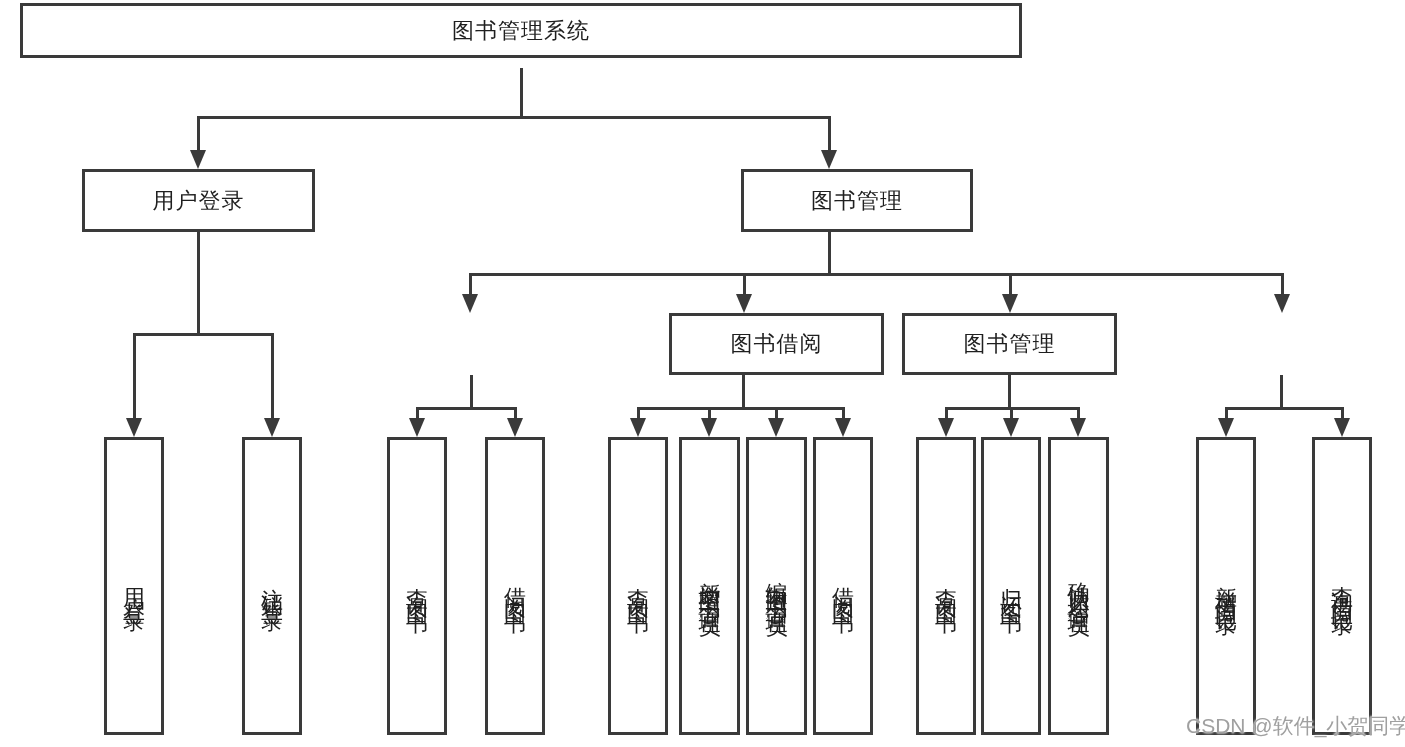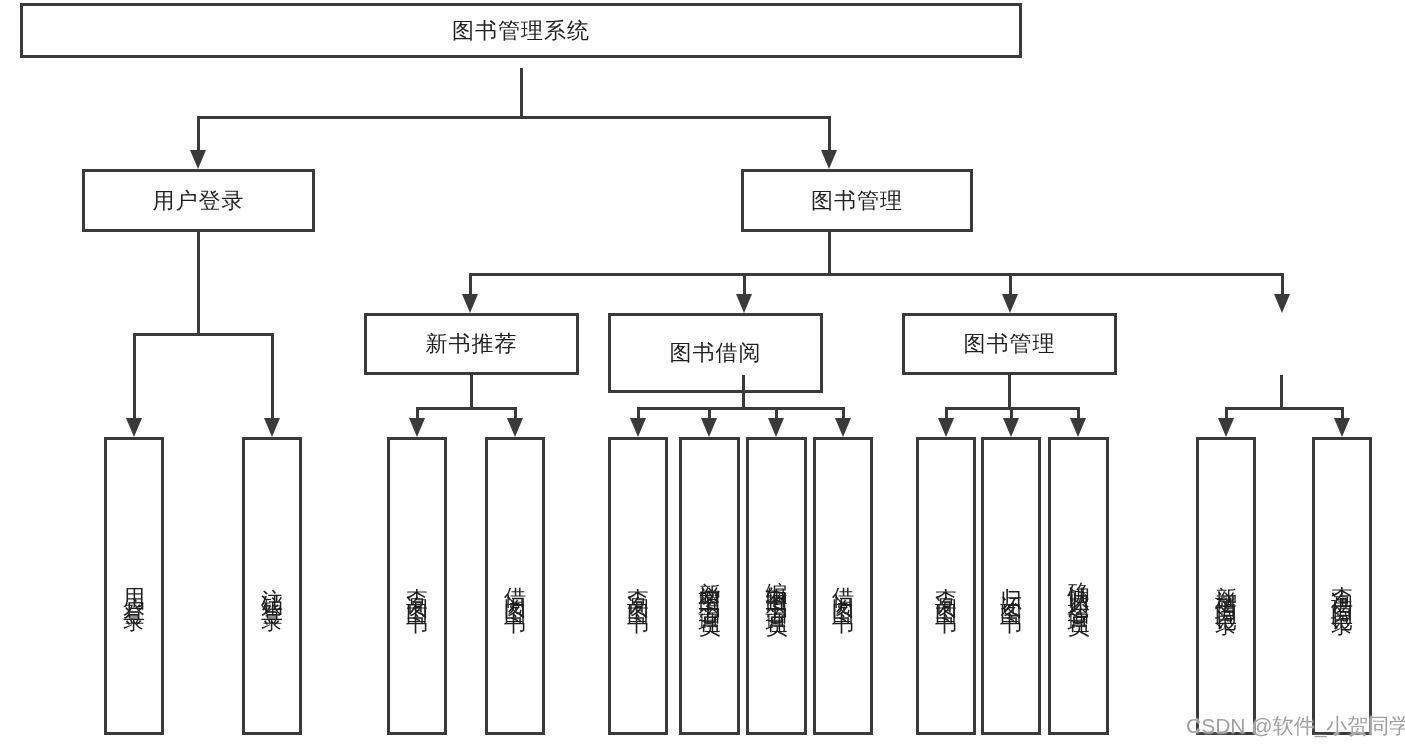--- a/index.html
+++ b/index.html
@@ -69,24 +69,21 @@
   <div class="hline" style="left:469px;top:273px;width:814px;"></div>
   <div class="vline" style="left:469px;top:273px;height:24px;"></div>
   <div class="arrow" style="left:462px;top:294px;"></div>
   <div class="vline" style="left:743px;top:273px;height:24px;"></div>
   <div class="arrow" style="left:736px;top:294px;"></div>
   <div class="vline" style="left:1009px;top:273px;height:24px;"></div>
   <div class="arrow" style="left:1002px;top:294px;"></div>
   <div class="vline" style="left:1281px;top:273px;height:24px;"></div>
   <div class="arrow" style="left:1274px;top:294px;"></div>
 
-  <div class="box" style="left:364px;top:313px;width:215px;height:62px;">
-    <span>新书推荐</span>
-  </div>
-  <div class="box" style="left:608px;top:313px;width:215px;height:80px;">
+  <div class="box" style="left:669px;top:313px;width:215px;height:62px;">
     <span>图书借阅</span>
   </div>
   <div class="box" style="left:902px;top:313px;width:215px;height:62px;">
     <span>图书管理</span>
   </div>
 
   <div class="vline" style="left:470px;top:375px;height:35px;"></div>
   <div class="hline" style="left:416px;top:407px;width:101px;"></div>
   <div class="vline" style="left:416px;top:407px;height:14px;"></div>
   <div class="arrow" style="left:409px;top:418px;"></div>

